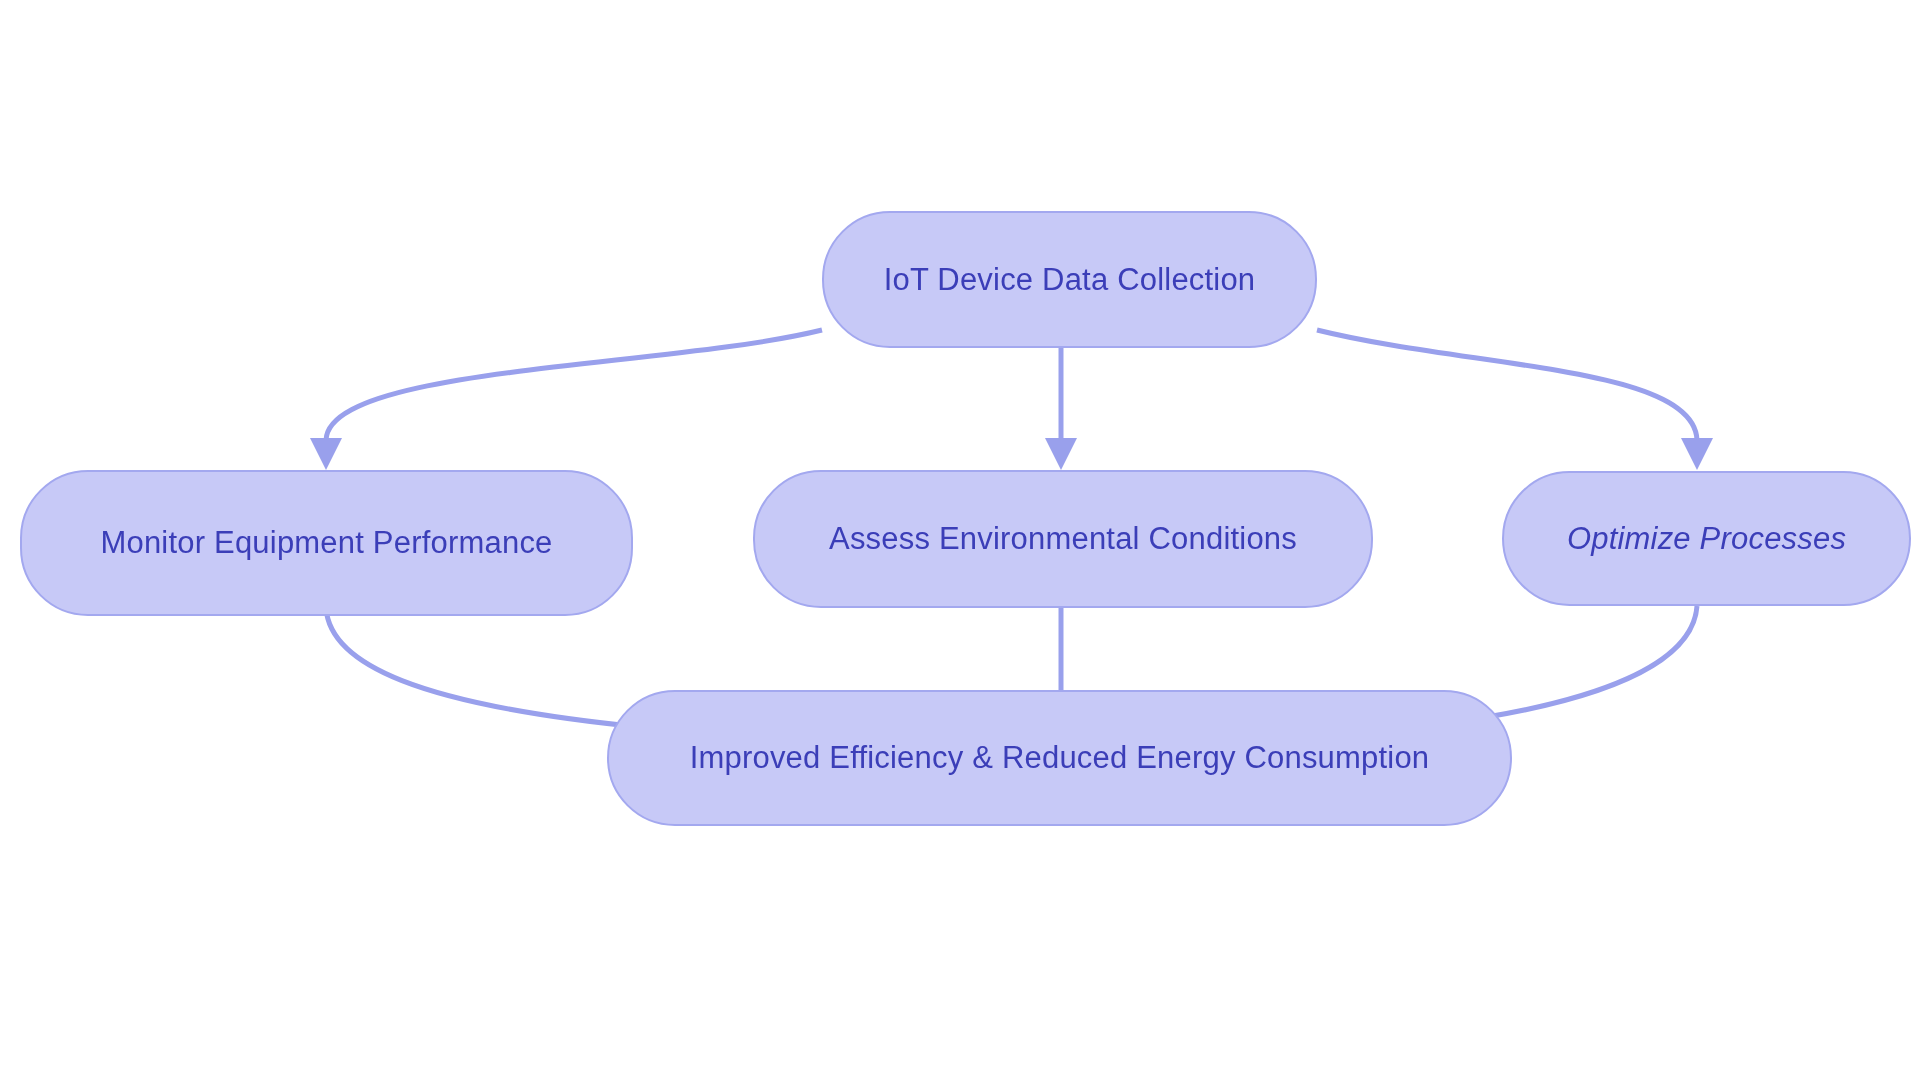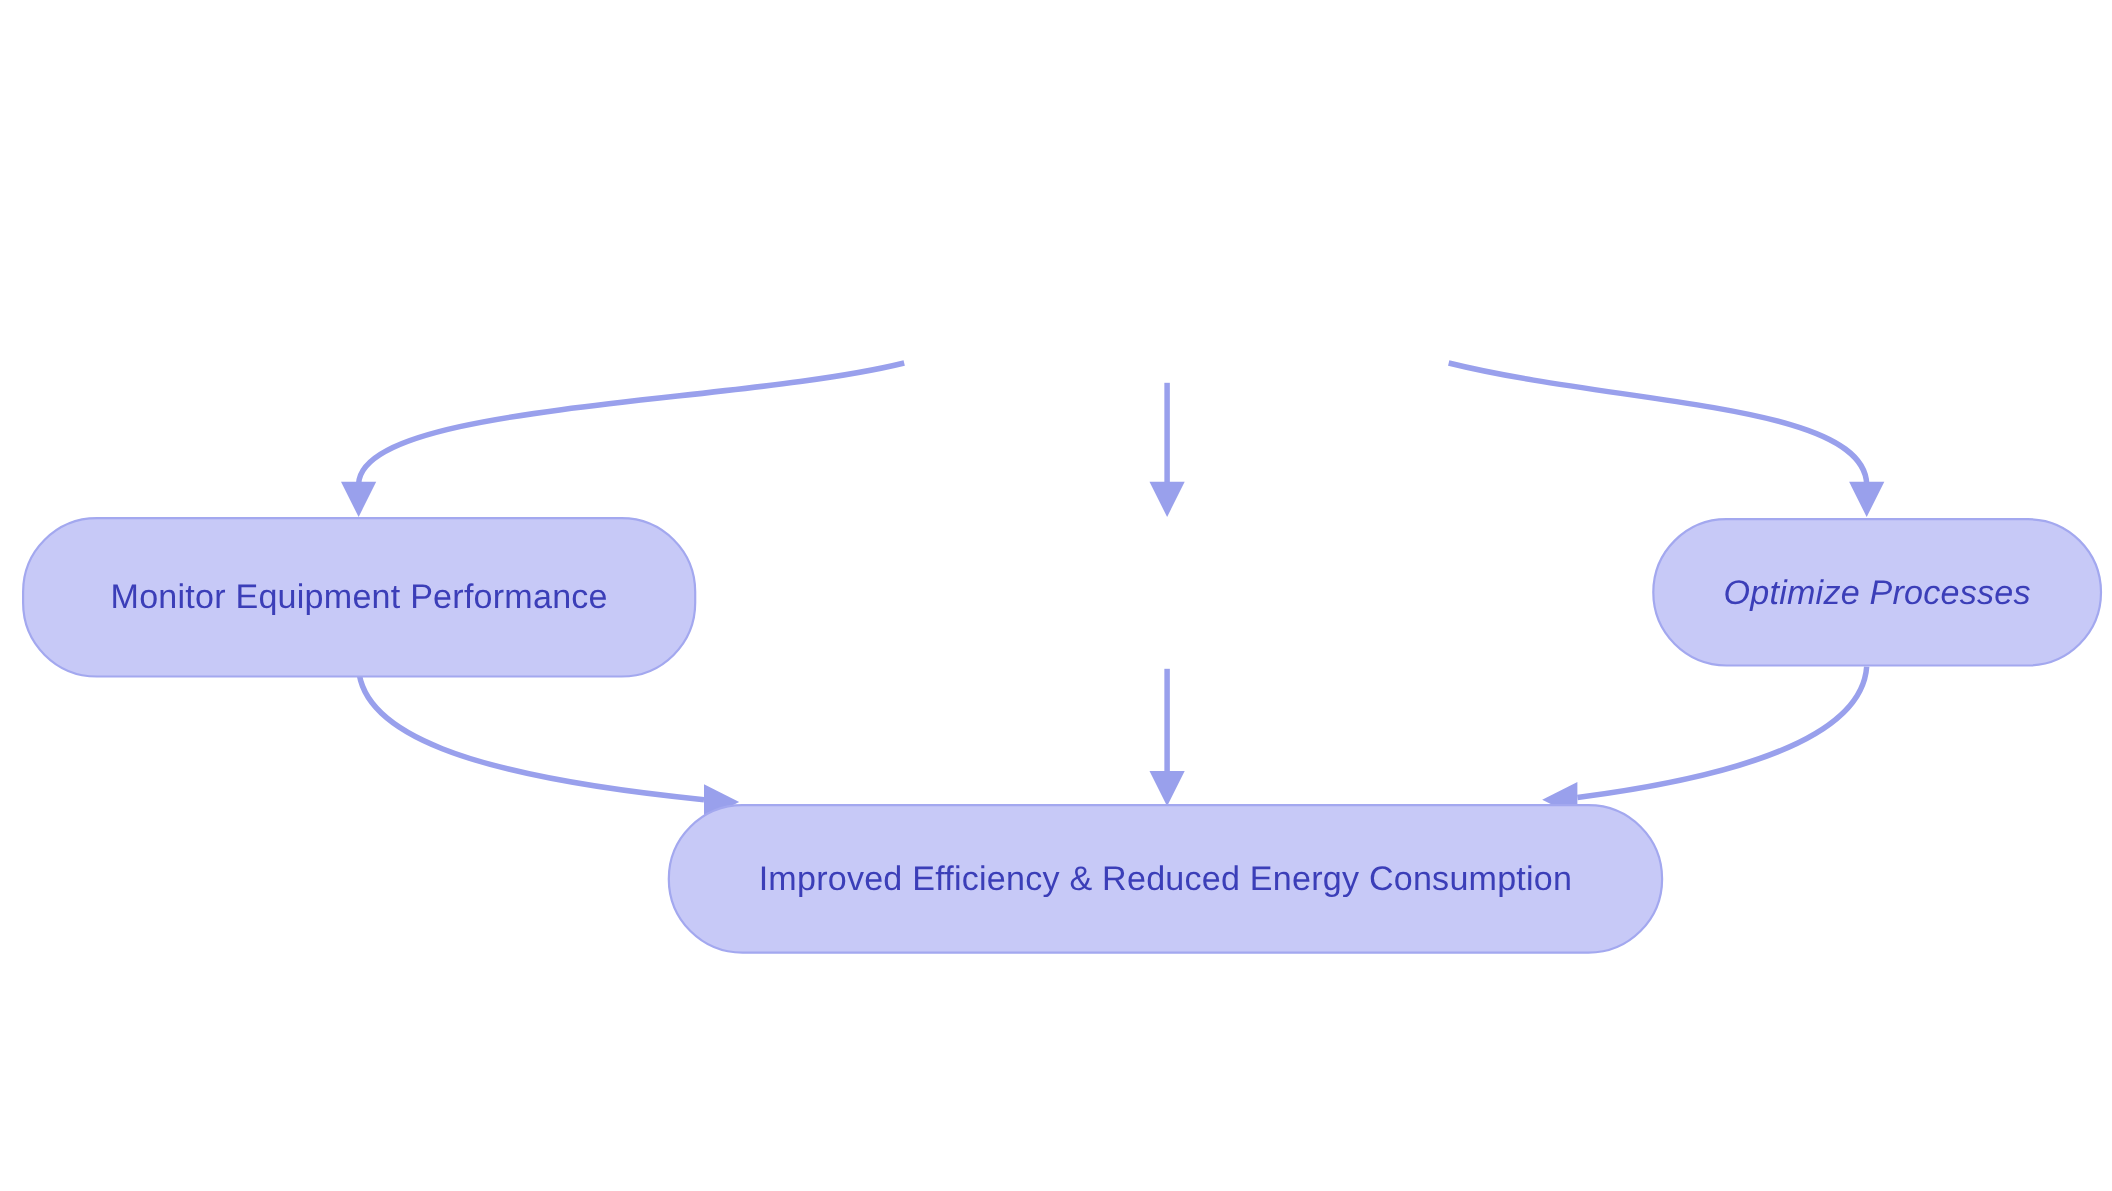--- a/index.html
+++ b/index.html
@@ -31,21 +31,21 @@
     font-size:31px;
     line-height:1.2;
     text-align:center;
     letter-spacing:0.2px;
     white-space:nowrap;
   }
   .node-top    {left:822px; top:211px; width:495px; height:137px;}
   .node-left   {left:20px;  top:470px; width:613px; height:146px;}
   .node-center {left:753px; top:470px; width:620px; height:138px;}
   .node-right  {left:1502px;top:471px; width:409px; height:135px;font-style:italic;}
-  .node-bottom {left:607px; top:731px; width:905px; height:136px;}
+  .node-bottom {left:607px; top:690px; width:905px; height:136px;}
 </style>
 </head>
 <body>
 
 <div class="canvas">
 
   <svg class="edges" viewBox="0 0 1920 1083" xmlns="http://www.w3.org/2000/svg">
 
     <path d="M 822 330 C 668 368, 329 366, 326 440"></path>
     <polygon points="310,438 342,438 326,470"></polygon>
@@ -59,25 +59,31 @@
     <path d="M 326 608 C 330 665, 420 705, 640 727"></path>
     <polygon points="640,713 640,745 672,729"></polygon>
 
     <path d="M 1061 608 L 1061 703"></path>
     <polygon points="1045,701 1077,701 1061,733"></polygon>
 
     <path d="M 1697 606 C 1693 663, 1603 703, 1434 725"></path>
     <polygon points="1434,711 1434,743 1402,727"></polygon>
   </svg>
 
+  <div class="node node-top">
+    <span>IoT Device Data Collection</span>
+  </div>
 
   <div class="node node-left">
     <span>Monitor Equipment Performance</span>
   </div>
 
+  <div class="node node-center">
+    <span>Assess Environmental Conditions</span>
+  </div>
 
   <div class="node node-right">
     <span>Optimize Processes</span>
   </div>
 
   <div class="node node-bottom">
     <span>Improved Efficiency &amp; Reduced Energy Consumption</span>
   </div>
 
 </div>

